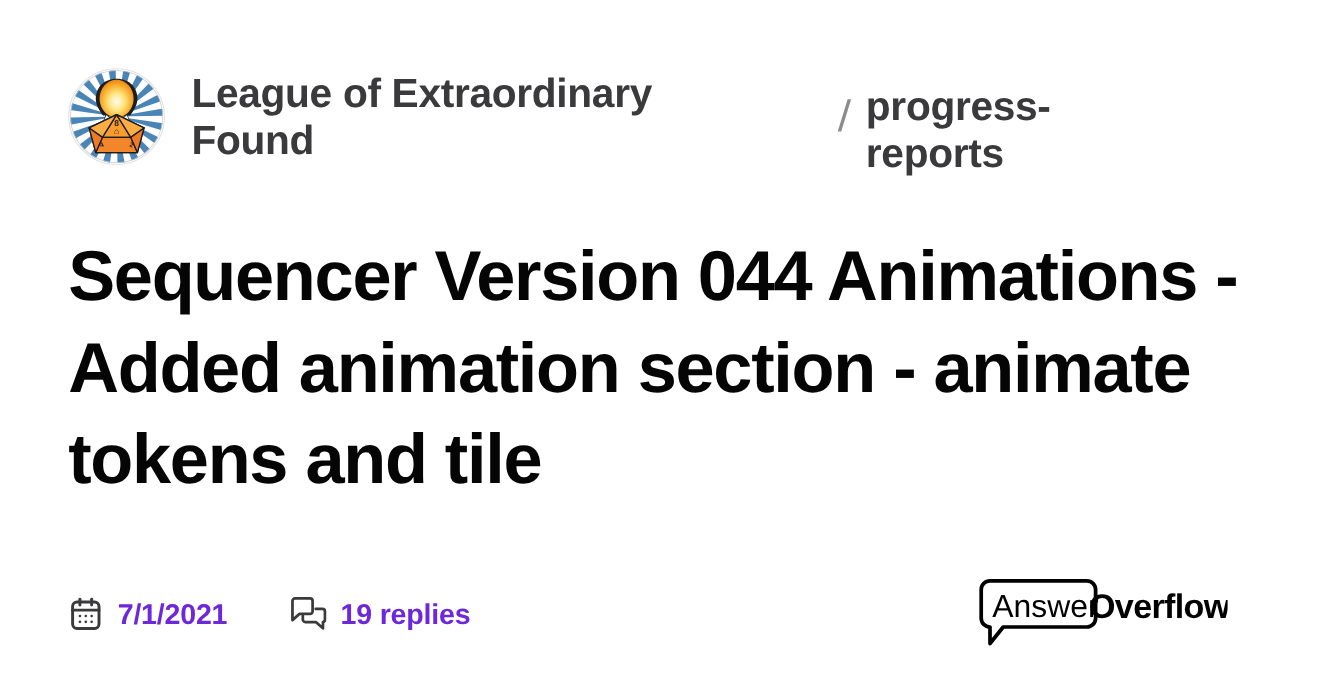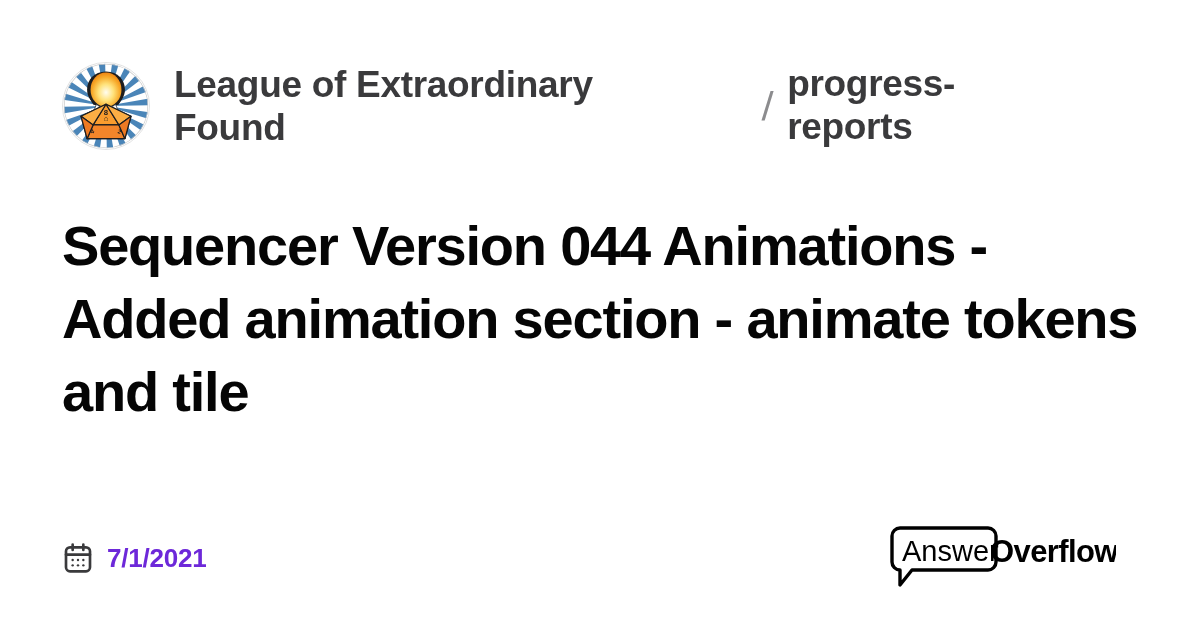--- a/index.html
+++ b/index.html
@@ -67,27 +67,27 @@
     flex: 0 0 auto;
   }
 
   .channel-name {
     font-size: 37px;
     font-weight: 700;
     line-height: 1.17;
     color: #3a3a3c;
     letter-spacing: -0.3px;
     max-width: 210px;
-    margin-top: 0;
+    margin-top: 13px;
   }
 
   
   .title {
     margin-top: 28px;
-    font-size: 56px;
+    font-size: 64px;
     font-weight: 700;
     line-height: 1.30;
     letter-spacing: -1.2px;
     color: #050505;
     max-width: 1090px;
   }
 
   
   .footer {
     margin-top: auto;
@@ -264,20 +264,29 @@
           <circle cx="12" cy="13.5" r="0.9" fill="#3a3a3c" stroke="none"></circle>
           <circle cx="16" cy="13.5" r="0.9" fill="#3a3a3c" stroke="none"></circle>
           <circle cx="8" cy="17.5" r="0.9" fill="#3a3a3c" stroke="none"></circle>
           <circle cx="12" cy="17.5" r="0.9" fill="#3a3a3c" stroke="none"></circle>
           <circle cx="16" cy="17.5" r="0.9" fill="#3a3a3c" stroke="none"></circle>
         </svg>
       </span>
       <span class="meta-text">7/1/2021</span>
     </div>
 
+    <div class="meta-item">
+      <span class="glyph">
+        <svg width="34" height="32" viewBox="0 0 26 24" fill="none" stroke="#3a3a3c" stroke-width="1.9" stroke-linecap="round" stroke-linejoin="round">
+          <path d="M2.2 3.1 a1.8 1.8 0 0 1 1.8-1.8 h10.4 a1.8 1.8 0 0 1 1.8 1.8 v7.2 a1.8 1.8 0 0 1 -1.8 1.8 h-7.4 l-4.8 4.3 v-4.3 a1.8 1.8 0 0 1 -0.0 -0.0 z"></path>
+          <path d="M9.4 13.4 v2.6 a1.8 1.8 0 0 0 1.8 1.8 h7.4 l4.8 4.3 v-4.3 a1.8 1.8 0 0 0 1.4 -1.8 v-5.6 a1.8 1.8 0 0 0 -1.8 -1.8 h-4.6"></path>
+        </svg>
+      </span>
+      <span class="meta-text">19 replies</span>
+    </div>
 
     <div class="brand">
       <svg width="232" height="64" viewBox="0 0 232 64" xmlns="http://www.w3.org/2000/svg">
 
         <path d="M8 10 a8 8 0 0 1 8 -8 h88 a8 8 0 0 1 8 8 v26 a8 8 0 0 1 -8 8 h-76 l-12 15 v-15 h-0 a8 8 0 0 1 -8 -8 z" fill="none" stroke="#000000" stroke-width="3.4" stroke-linejoin="round"></path>
         <text x="18" y="35" font-family="'Liberation Sans', sans-serif" font-size="29" font-weight="400" fill="#000000">Answer</text>
         <text x="106" y="36" font-family="'Liberation Sans', sans-serif" font-size="31" font-weight="700" fill="#000000" letter-spacing="-0.6">Overflow</text>
       </svg>
     </div>
 

